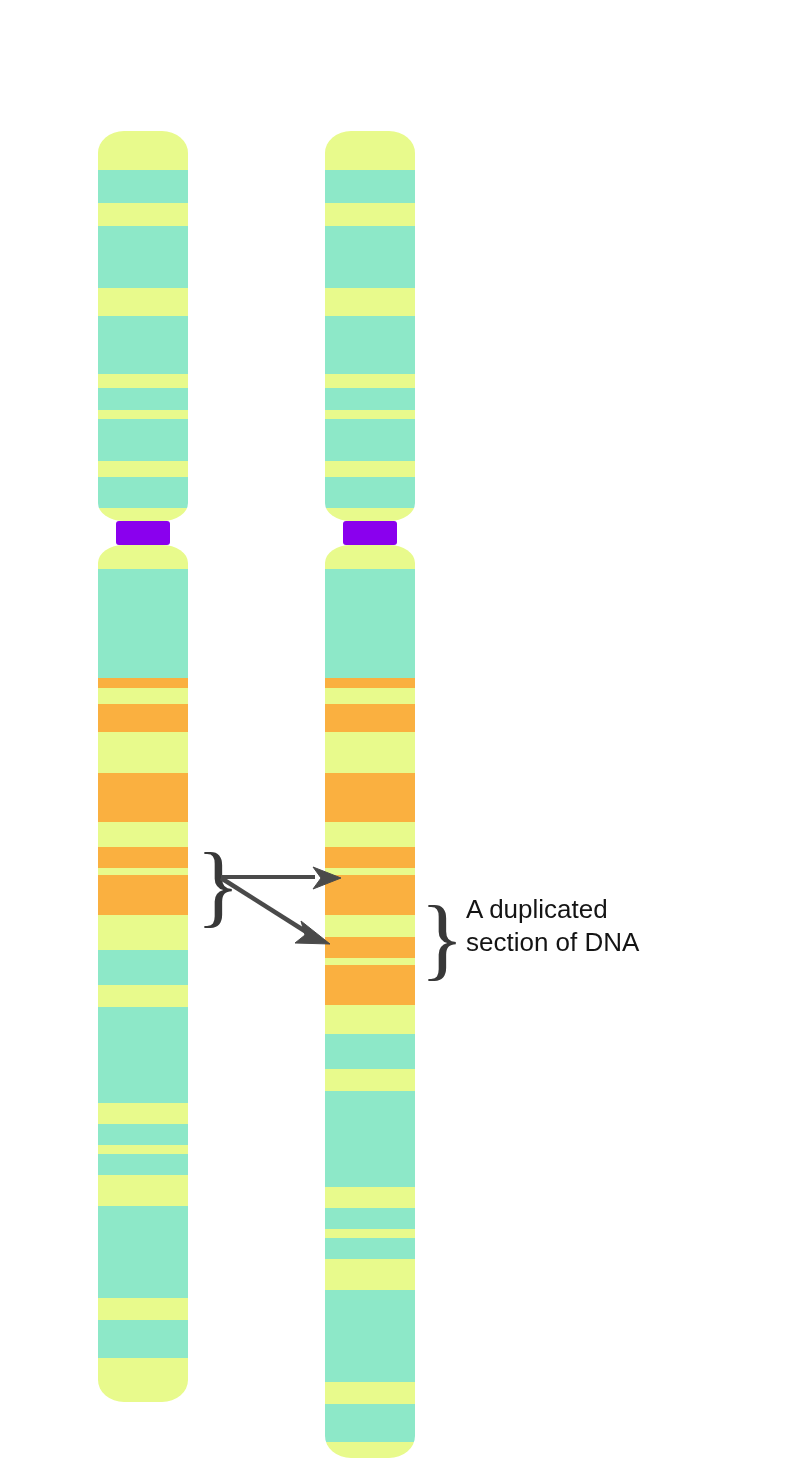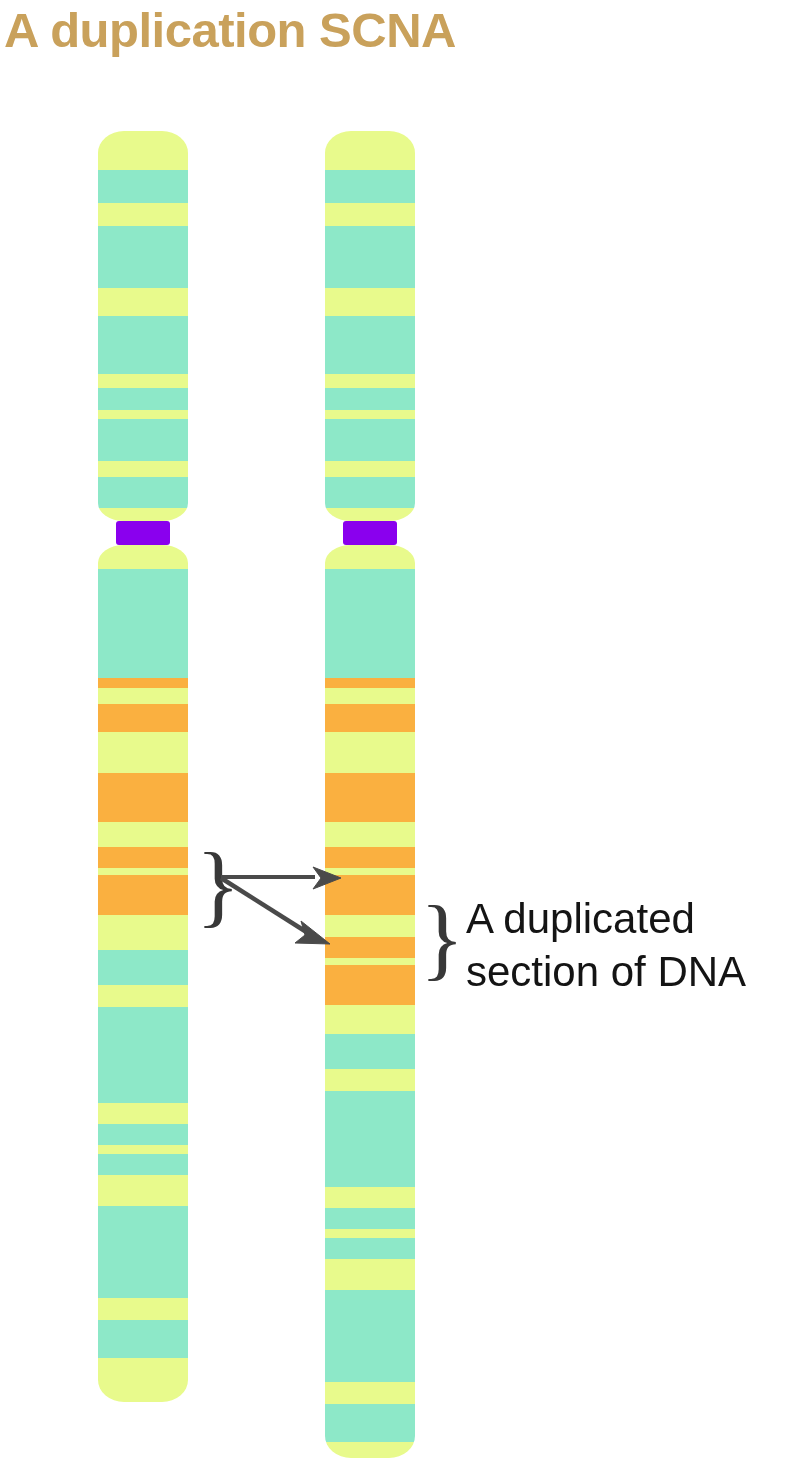--- a/index.html
+++ b/index.html
@@ -63,39 +63,38 @@
   }
   .annot-brace {
     position: absolute;
     font-family: "Liberation Serif", serif;
     color: #3a3a3a;
     line-height: 1;
     user-select: none;
   }
   .annot-label {
     position: absolute;
-    font-size: 42px;
+    font-size: 26px;
     color: #141414;
     line-height: 1.26;
     white-space: pre-line;
   }
   .arrows-svg {
     position: absolute;
     left: 205px;
     top: 845px;
     width: 145px;
     height: 110px;
   }
 </style>
 </head>
 <body>
 
 <div id="page">
 
-  <div class="title" style="color: rgb(201, 161, 91);">A duplication SCNA</div>
 
   <div id="chromosomes-root">
       <div class="chromosome" style="left: 98px; top: 0px; height: 1402px;">
         <div class="chrom-arm arm-top" style="top: 131px; height: 390px;">
           <div class="band" style="background: rgb(232, 250, 140); top: 0px; height: 39px;"></div>
           <div class="band" style="background: rgb(141, 232, 200); top: 39px; height: 33px;"></div>
           <div class="band" style="background: rgb(232, 250, 140); top: 72px; height: 23px;"></div>
           <div class="band" style="background: rgb(141, 232, 200); top: 95px; height: 62px;"></div>
           <div class="band" style="background: rgb(232, 250, 140); top: 157px; height: 28px;"></div>
           <div class="band" style="background: rgb(141, 232, 200); top: 185px; height: 58px;"></div>

